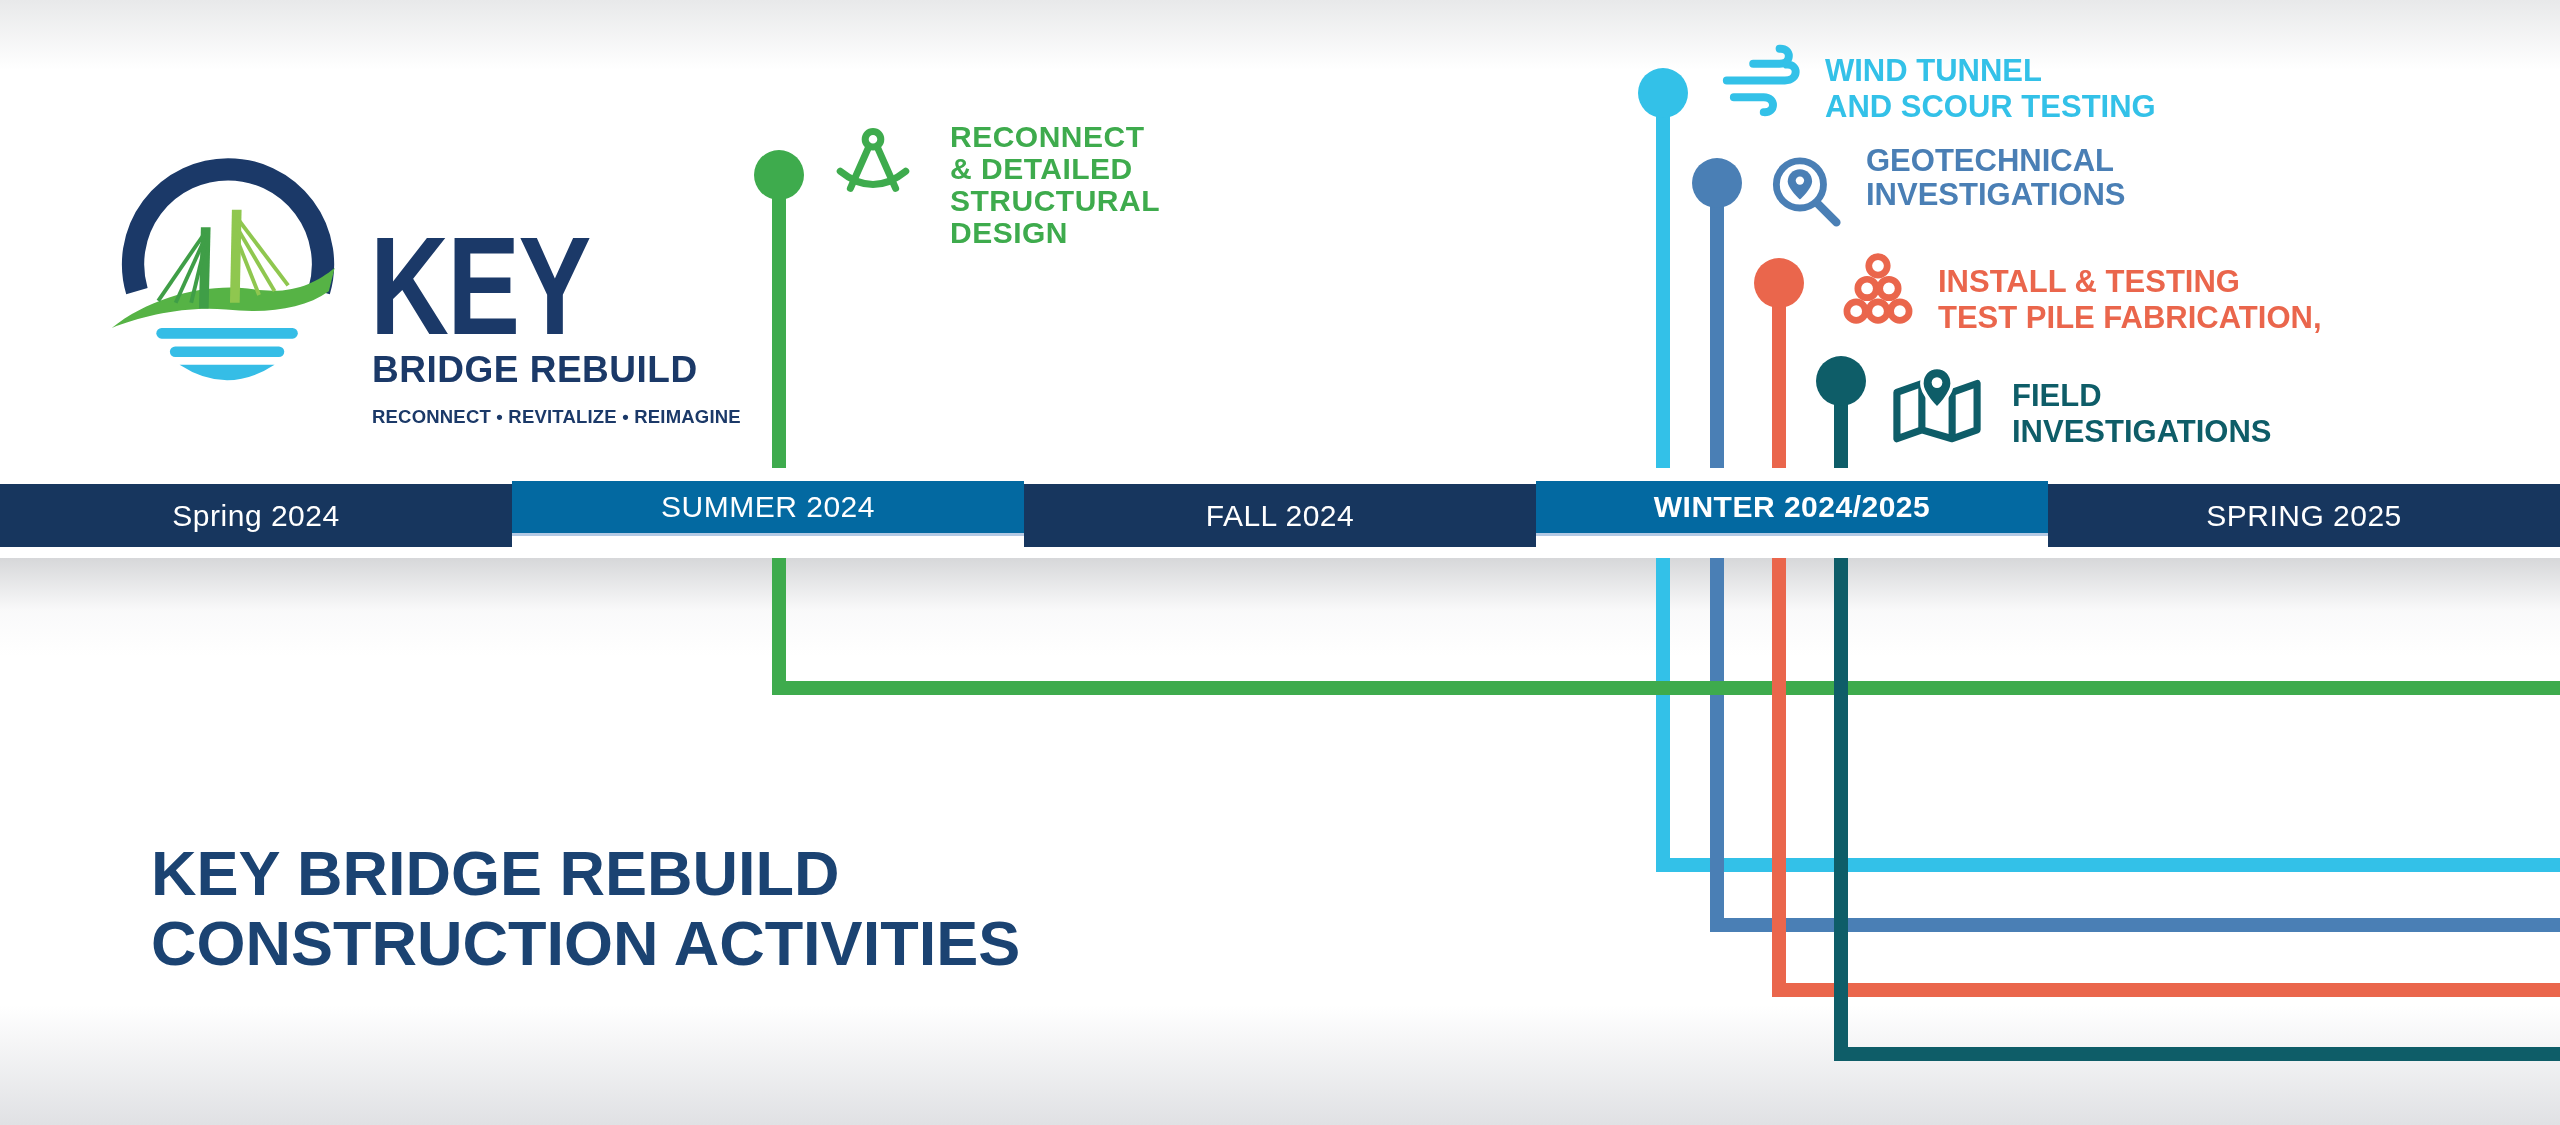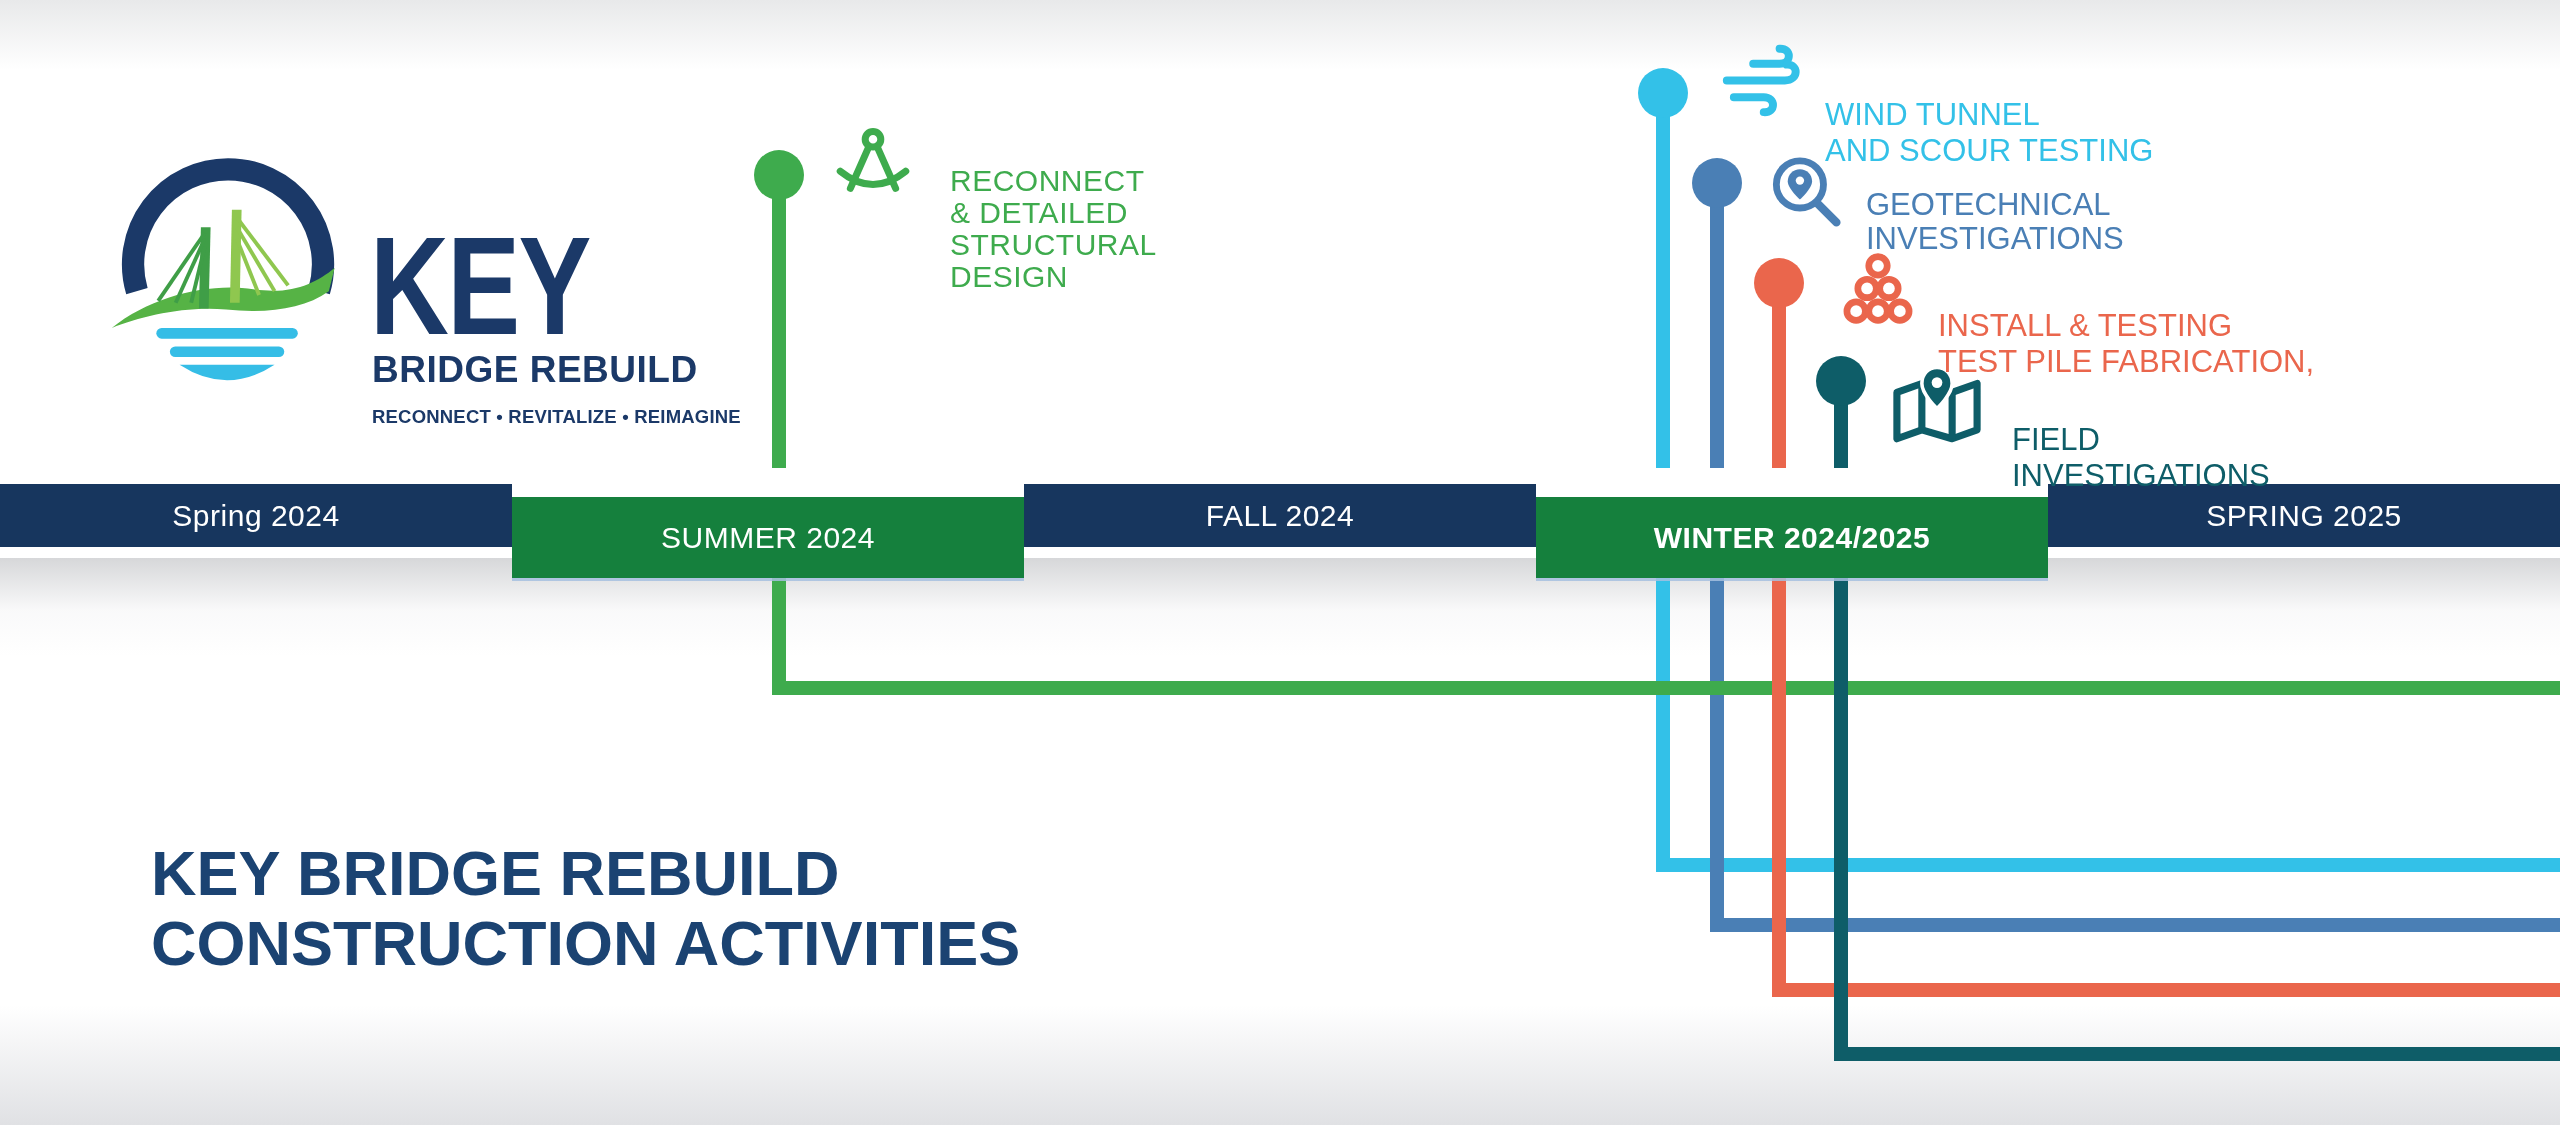--- a/index.html
+++ b/index.html
@@ -42,26 +42,26 @@
   .dot-cyan  {left:1638px;top:68px; z-index:2;}
   .dot-blue  {left:1692px;top:158px;z-index:3;}
   .dot-orange{left:1754px;top:258px;z-index:5;}
   .dot-teal  {left:1816px;top:356px;z-index:6;}
 
   
   .bar-band{left:0;top:468px;width:2560px;height:90px;background:#ffffff;z-index:7;}
   .seg{position:absolute;width:512px;display:flex;align-items:center;justify-content:center;
     color:#ffffff;font-size:30px;font-weight:400;letter-spacing:.5px;white-space:nowrap;}
   .seg-dark {top:16px;height:63px;background:#17365E;}
-  .seg-light{top:29px;height:81px;background:#15803d;
+  .seg-light{top:13px;height:52px;background:#0369a1;
     box-shadow:0 3px 0 rgba(166,192,223,.85);}
   .seg0{left:0;}.seg1{left:512px;}.seg2{left:1024px;}.seg3{left:1536px;font-weight:bold;}.seg4{left:2048px;}
 
   
-  .ms-label{position:absolute;z-index:8;font-weight:400;white-space:nowrap;margin-top:44px;}
+  .ms-label{position:absolute;z-index:8;font-weight:700;white-space:nowrap;}
   .lbl-green {left:950px; top:121px;font-size:30px;line-height:32px;color:#3EAB4D;letter-spacing:.5px;}
   .lbl-cyan  {left:1825px;top:53px; font-size:31px;line-height:36px;color:#33C1E8;}
   .lbl-blue  {left:1866px;top:144px;font-size:31px;line-height:34px;color:#4A7FB5;}
   .lbl-orange{left:1938px;top:264px;font-size:31px;line-height:36px;color:#EA664C;}
   .lbl-teal  {left:2012px;top:378px;font-size:31px;line-height:36px;color:#0E5D68;}
 
   .ms-icon{position:absolute;z-index:8;}
   .ico-green {left:830px; top:126px;width:86px;height:78px;}
   .ico-cyan  {left:1718px;top:44px; width:88px;height:80px;}
   .ico-blue  {left:1764px;top:154px;width:84px;height:76px;}

